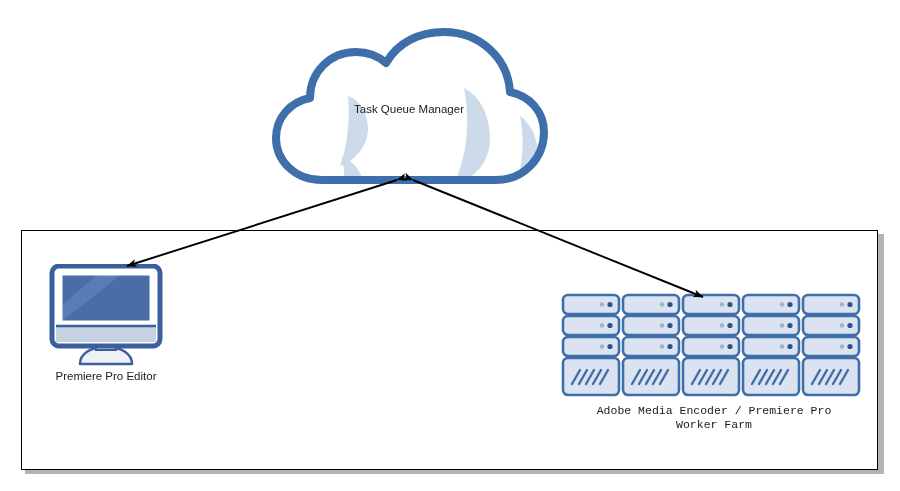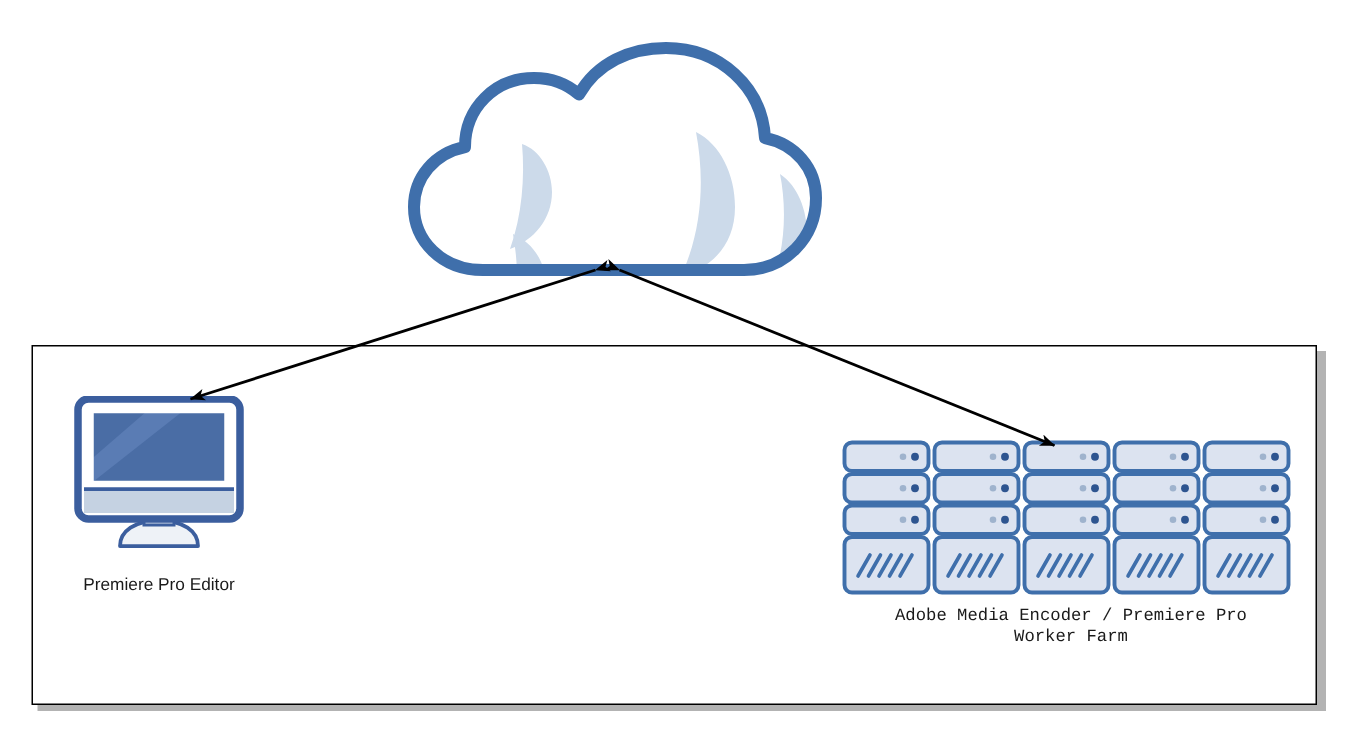--- a/index.html
+++ b/index.html
@@ -47,21 +47,21 @@
     font-size:11.5px;
     line-height:14px;
     text-align:center;
     white-space:pre-line;
   }
   .lbl-cloud{
     left:264px;top:102px;width:290px;
     font-size:11.5px;
   }
   .lbl-editor{
-    left:16px;top:369px;width:180px;margin-top:14px;
+    left:16px;top:369px;width:180px;
   }
   .lbl-farm{
     left:589px;top:404px;width:250px;font-family:Liberation Mono, monospace;
   }
 </style>
 </head>
 <body>
 
 <div id="stage">
 
@@ -109,20 +109,21 @@
                C 46 44 66 24 92 24
                C 104 24 114 28 122 35
                C 134 14 156 4 180 4
                C 216 4 244 30 246 64
                C 266 68 280 84 280 104
                C 280 130 260 152 232 152
                Z" fill="none" stroke="#3f6fab" stroke-width="8" stroke-linejoin="round"></path>
     </svg>
   </div>
 
+  <div class="lbl lbl-cloud">Task Queue Manager</div>
 
   <div class="monitor-wrap">
     <svg width="116" height="104" viewBox="0 0 116 104" xmlns="http://www.w3.org/2000/svg">
 
       <path d="M 32 100 C 32 90 42 83 58 83 C 74 83 84 90 84 100 Z" fill="#eef2f7" stroke="#3b5e9e" stroke-width="2.5" stroke-linejoin="round"></path>
       <rect x="48" y="76" width="20" height="10" fill="#dde5ef" stroke="#3b5e9e" stroke-width="2"></rect>
 
       <rect x="4" y="2" width="108" height="80" rx="7" ry="7" fill="#ffffff" stroke="#3b5e9e" stroke-width="5"></rect>
 
       <rect x="8" y="62" width="100" height="16" fill="#c5d2e2"></rect>

